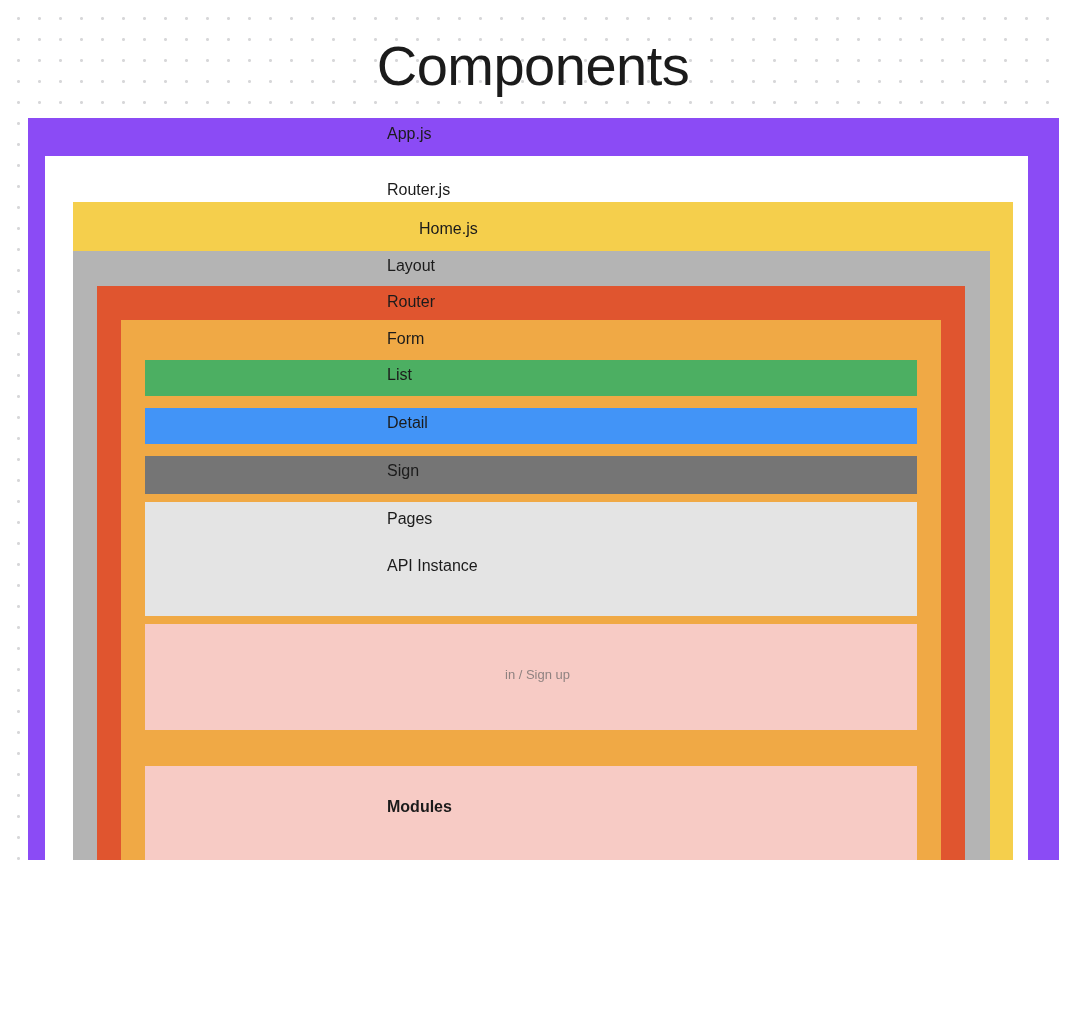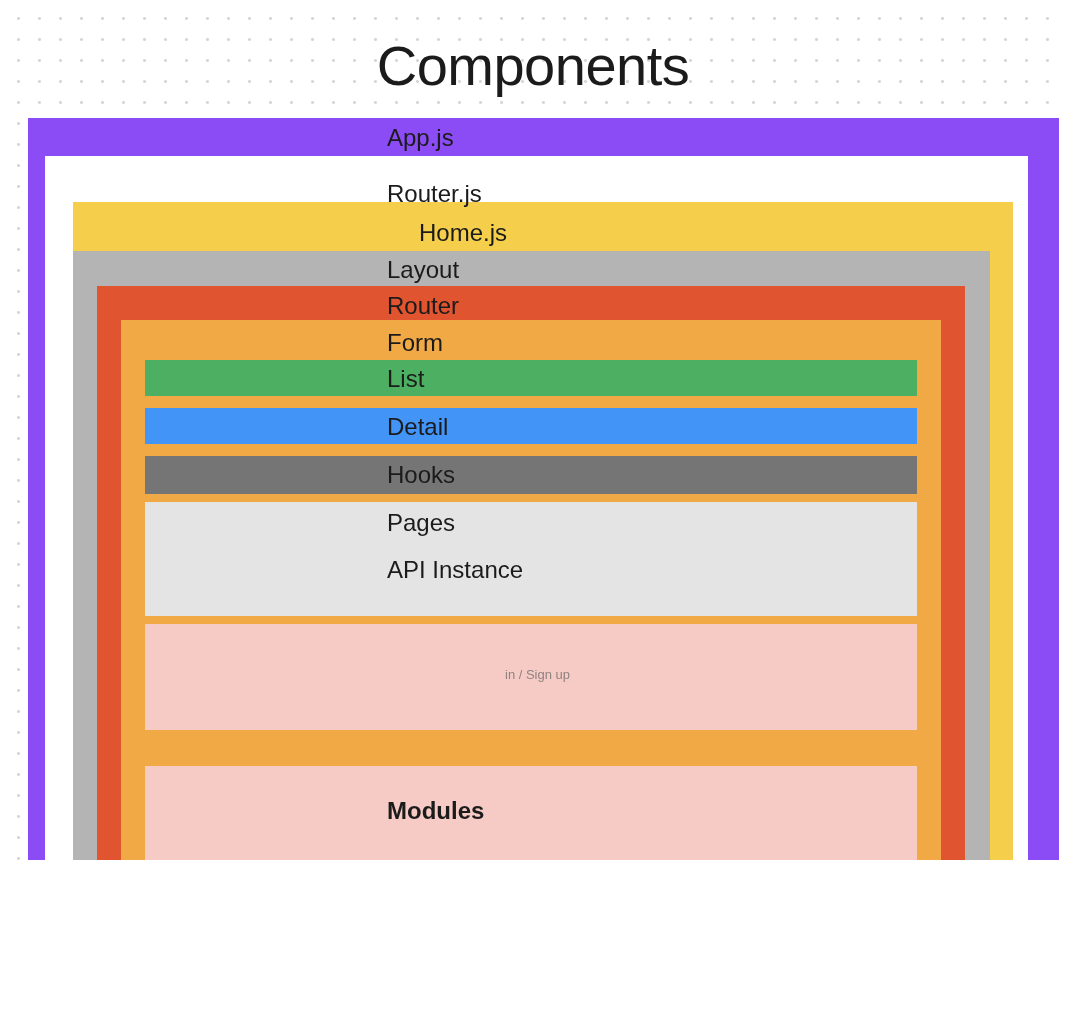--- a/index.html
+++ b/index.html
@@ -42,21 +42,21 @@
 
   
   .box {
     position: absolute;
     box-sizing: border-box;
   }
 
   .lbl {
     position: absolute;
     left: 387px;
-    font-size: 24px;
+    font-size: 16px;
     font-weight: 400;
     color: #1b1b1b;
     line-height: 1;
     white-space: nowrap;
   }
 
   
   #layer-app      { left: 28px;  top: 118px; width: 1031px; height: 896px; background: #8B4BF5; }
   #layer-router   { left: 45px;  top: 156px; width: 983px;  height: 817px; background: #ffffff; }
   #layer-home     { left: 73px;  top: 202px; width: 940px;  height: 758px; background: #F5CF4C; }
@@ -125,19 +125,19 @@
   <div class="box" id="panel-modules"></div>
 
   <div class="lbl" id="lbl-app">App.js</div>
   <div class="lbl" id="lbl-router">Router.js</div>
   <div class="lbl" id="lbl-home">Home.js</div>
   <div class="lbl" id="lbl-layout">Layout</div>
   <div class="lbl" id="lbl-navbar">Router</div>
   <div class="lbl" id="lbl-form">Form</div>
   <div class="lbl" id="lbl-list">List</div>
   <div class="lbl" id="lbl-detail">Detail</div>
-  <div class="lbl" id="lbl-hooks">Hooks</div>
+  <div class="lbl" id="lbl-hooks">Sign</div>
   <div class="lbl" id="lbl-pages">Pages</div>
   <div class="lbl" id="lbl-api">API Instance</div>
   <div id="lbl-signin-ghost">in / Sign up</div>
   <div class="lbl" id="lbl-modules">Modules</div>
 
 </div>
 
 </body></html>

